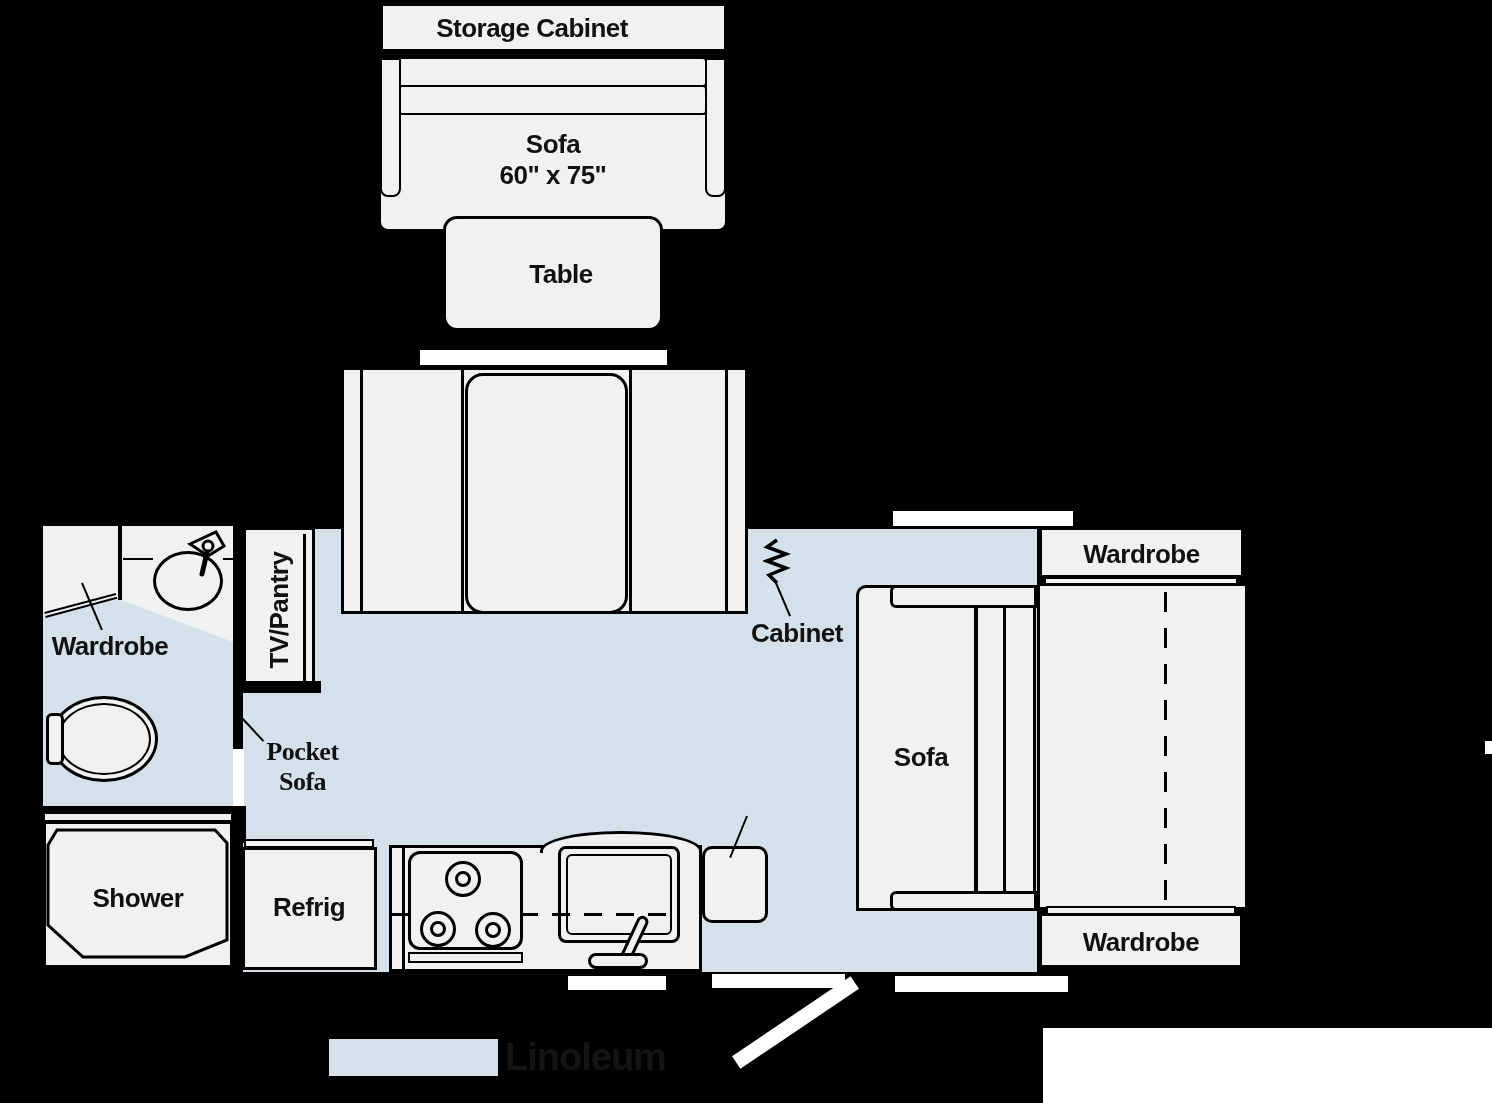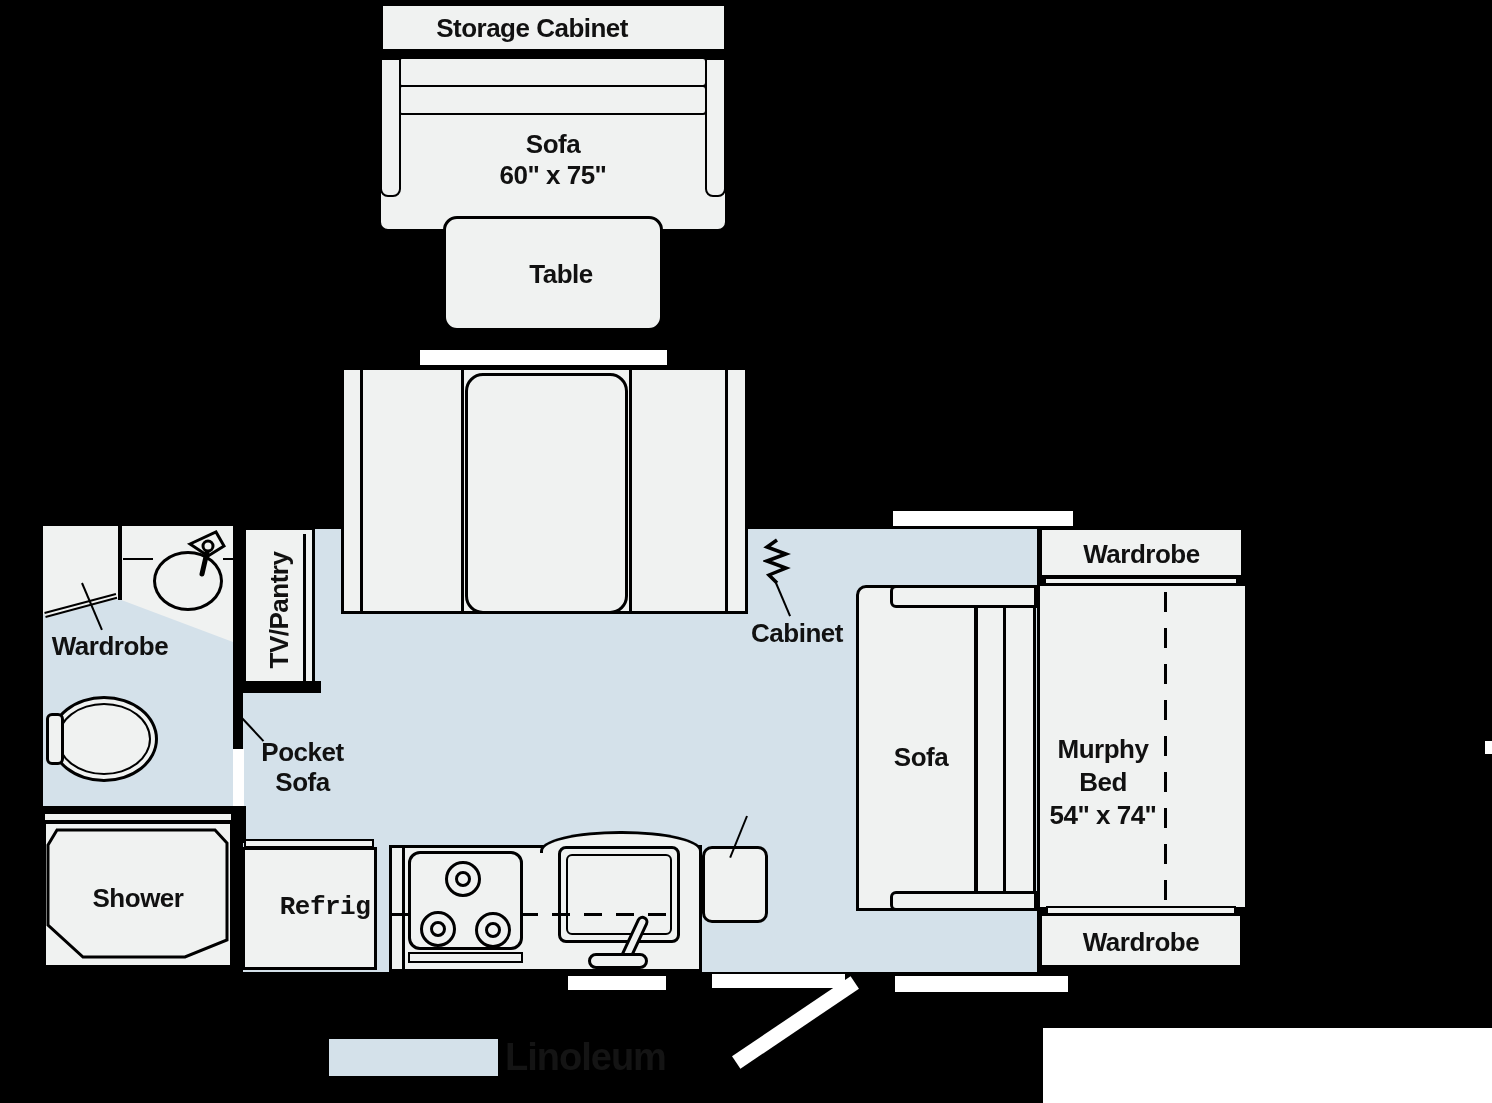--- a/index.html
+++ b/index.html
@@ -76,28 +76,28 @@
   <div class="lbl" style="left:68px;top:883px;width:140px;">Shower</div>
 
   <div class="white" style="left:243px;top:527px;width:72px;height:162px;"></div>
   <div class="blk" style="left:303px;top:534px;width:3px;height:148px;"></div>
   <div class="lbl" style="left:199px;top:595px;width:160px;transform:rotate(-90deg);">TV/Pantry</div>
   <div class="blk" style="left:233px;top:681px;width:88px;height:12px;"></div>
   <div class="blk" style="left:237px;top:692px;width:3px;height:57px;"></div>
   <div class="win" style="left:233px;top:749px;width:11px;height:57px;"></div>
   <div class="blk" style="left:231px;top:806px;width:15px;height:37px;"></div>
   <div class="line" style="left:241px;top:716px;width:33px;transform:rotate(47deg);"></div>
-  <div class="lbl" style="left:250px;top:737px;width:105px;line-height:30px;">
+  <div class="lbl" style="left:250px;top:737px;width:105px;line-height:30px;font-family:Liberation Serif, serif;">
     <div>Pocket</div>
     <div>Sofa</div>
   </div>
 
   <div class="thin" style="left:244px;top:839px;width:130px;height:9px;"></div>
   <div class="white" style="left:242px;top:847px;width:135px;height:123px;"></div>
-  <div class="lbl" style="left:260px;top:892px;width:130px;font-family:Liberation Mono, monospace;">Refrig</div>
+  <div class="lbl" style="left:244px;top:892px;width:130px;">Refrig</div>
 
   <div class="white" style="left:389px;top:845px;width:313px;height:127px;"></div>
   <div class="blk" style="left:402px;top:848px;width:3px;height:121px;"></div>
   <div class="abs" style="left:540px;top:831px;width:162px;height:22px;background:#f0f2f1;border:3px solid #000;border-bottom:none;border-radius:80px 80px 0 0/20px 20px 0 0;"></div>
   <div class="white" style="left:558px;top:846px;width:122px;height:97px;border-radius:8px;"></div>
   <div class="abs" style="left:566px;top:854px;width:106px;height:81px;border:2px solid #000;border-radius:6px;"></div>
   <div class="abs" style="left:392px;top:913px;width:276px;height:3px;background:repeating-linear-gradient(90deg,#000 0 18px,transparent 18px 32px);"></div>
   <div class="white" style="left:408px;top:851px;width:115px;height:99px;border-radius:12px;"></div>
   <div class="circle" style="left:445px;top:861px;width:36px;height:36px;"></div>
   <div class="circle" style="left:455px;top:871px;width:16px;height:16px;"></div>
@@ -123,25 +123,20 @@
   <div class="white" style="left:890px;top:585px;width:147px;height:23px;border-radius:6px 0 0 6px;"></div>
   <div class="white" style="left:890px;top:891px;width:147px;height:20px;border-radius:6px 0 0 6px;"></div>
   <div class="lbl" style="left:866px;top:742px;width:110px;">Sofa</div>
 
   <div class="white" style="left:1039px;top:527px;width:205px;height:51px;"></div>
   <div class="lbl" style="left:1039px;top:539px;width:205px;">Wardrobe</div>
   <div class="thin" style="left:1044px;top:577px;width:194px;height:9px;"></div>
 
   <div class="white" style="left:1037px;top:583px;width:211px;height:327px;"></div>
   <div class="abs" style="left:1164px;top:592px;width:3px;height:310px;background:repeating-linear-gradient(180deg,#000 0 20px,transparent 20px 36px);"></div>
-  <div class="lbl" style="left:1042px;top:733px;width:122px;line-height:33px;">
-    <div>Murphy</div>
-    <div>Bed</div>
-    <div>54" x 74"</div>
-  </div>
 
   <div class="thin" style="left:1046px;top:906px;width:190px;height:10px;"></div>
   <div class="white" style="left:1039px;top:913px;width:204px;height:55px;"></div>
   <div class="lbl" style="left:1039px;top:927px;width:204px;">Wardrobe</div>
 
   <div class="win" style="left:893px;top:511px;width:180px;height:15px;"></div>
   <div class="win" style="left:568px;top:976px;width:98px;height:14px;"></div>
   <div class="win" style="left:712px;top:974px;width:133px;height:14px;"></div>
   <div class="win" style="left:895px;top:976px;width:173px;height:16px;"></div>
   <div class="win" style="left:1485px;top:741px;width:7px;height:13px;"></div>

